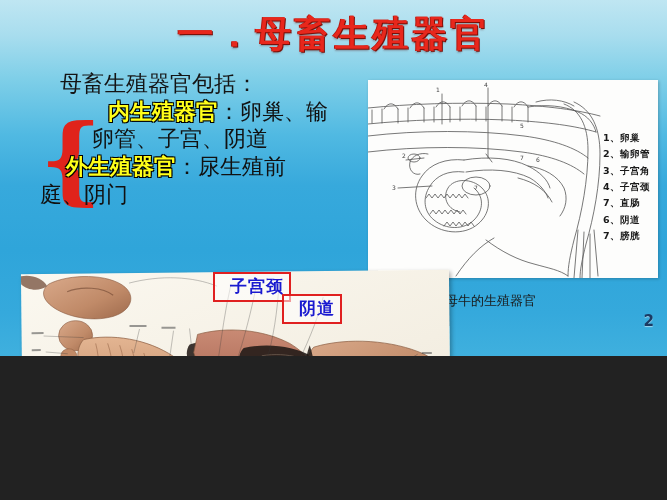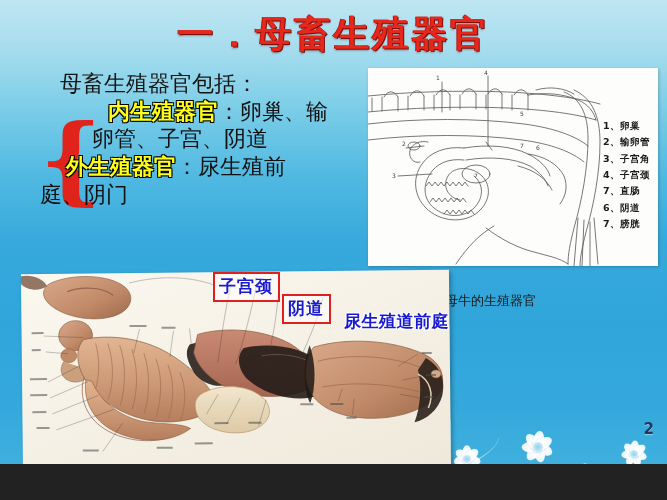--- a/index.html
+++ b/index.html
@@ -3,21 +3,21 @@
 <meta charset="utf-8">
 <style>
   html, body {
     margin: 0;
     padding: 0;
     background: #222;
   }
   #slide {
     position: relative;
     width: 667px;
-    height: 464px;
+    height: 356px;
     overflow: hidden;
     font-family: "DejaVu Sans", "Liberation Sans", sans-serif;
     background: linear-gradient(to bottom,
         #bfe6f2 0%,
         #a8ddee 10%,
         #7fcfe8 22%,
         #50b9e2 38%,
         #37a9dc 52%,
         #2fa5da 70%,
         #35a9dc 88%,
@@ -122,21 +122,21 @@
     line-height: 96px;
     font-family: "DejaVu Serif", serif;
     font-weight: bold;
     overflow: visible;
   }
 
   
   #diagram-panel {
     position: absolute;
     left: 368px;
-    top: 68px;
+    top: 80px;
     width: 290px;
     height: 198px;
     background: #fdfdfc;
     box-shadow: 1px 1px 3px rgba(0,0,0,0.22);
   }
   #diagram-svg { position: absolute; left: 0; top: 0; }
   #diagram-legend {
     position: absolute;
     right: 8px;
     top: 50px;
@@ -179,21 +179,21 @@
   }
 
   
   .callout-boxed {
     position: absolute;
     border: 2px solid #e02020;
     background: rgba(255,255,255,0.55);
     color: #1a1ad0;
     font-weight: bold;
     font-size: 17px;
-    padding: 1px 5px 2px 4px;
+    padding: 1px 5px 2px 15px;
     white-space: nowrap;
     letter-spacing: 1px;
     text-align: right;
   }
   #cal-cervix { left: 213px; top: 272px; }
   #cal-vagina { left: 282px; top: 294px; }
   .callout-plain {
     position: absolute;
     color: #1a1ad0;
     font-weight: bold;
@@ -503,17 +503,16 @@
         <rect x="404" y="104" width="10" height="2"></rect>
         <rect x="402" y="126" width="10" height="2"></rect>
         <rect x="134" y="174" width="16" height="2"></rect>
       </g>
     </svg>
     <div id="anatomy-caption">图58  母牛泌尿生殖系统模式图</div>
   </div>
 
   <div class="callout-boxed" id="cal-cervix">子宫颈</div>
   <div class="callout-boxed" id="cal-vagina">阴道</div>
-  <div class="callout-plain" id="cal-vestibule">尿生殖道前庭</div>
 
   <div id="pagenum">2</div>
 
 </div>
 
 </body></html>

